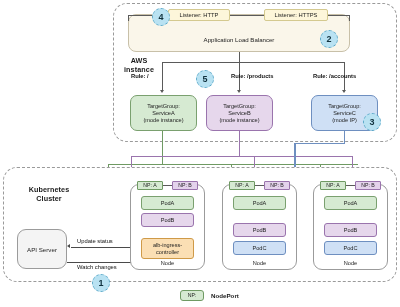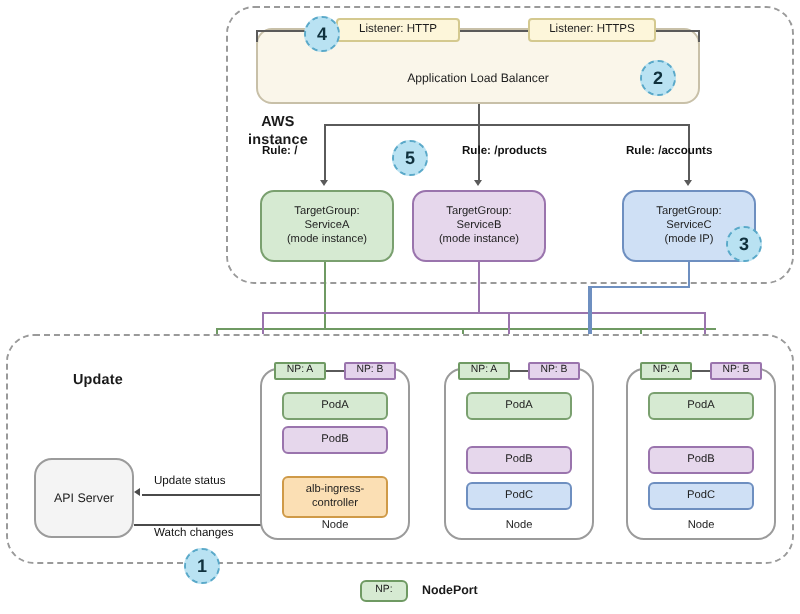--- a/index.html
+++ b/index.html
@@ -157,21 +157,22 @@
 <div class="abs ln-b" style="left:294px;top:143px;width:51px;height:1.4px;"></div>
 <div class="abs ln-b" style="left:294px;top:143px;width:1.6px;height:106px;"></div>
 <div class="abs ln-b" style="left:271px;top:248px;width:24px;height:1.4px;"></div>
 <div class="abs arr arr-lf-b" style="left:268px;top:246px;"></div>
 <div class="abs ln-b" style="left:295px;top:248px;width:24px;height:1.4px;"></div>
 <div class="abs arr arr-rt-b" style="left:318px;top:246px;"></div>
 
 <div class="abs region" style="left:3px;top:167px;width:394px;height:115px;"></div>
 
 <div class="abs region-label" style="left:14px;top:186px;width:70px;">
-  <div>Update</div>
+  <div>Kubernetes</div>
+  <div>Cluster</div>
 </div>
 
 <div class="abs apisrv" style="left:17px;top:229px;width:50px;height:40px;">
   <span>API Server</span>
 </div>
 
 <div class="abs ln-d" style="left:71px;top:246.5px;width:67px;height:1.2px;"></div>
 <div class="abs arr arr-lf-d" style="left:67px;top:244.3px;"></div>
 <div class="abs edge-lbl" style="left:77px;top:238px;">Update status</div>
 

